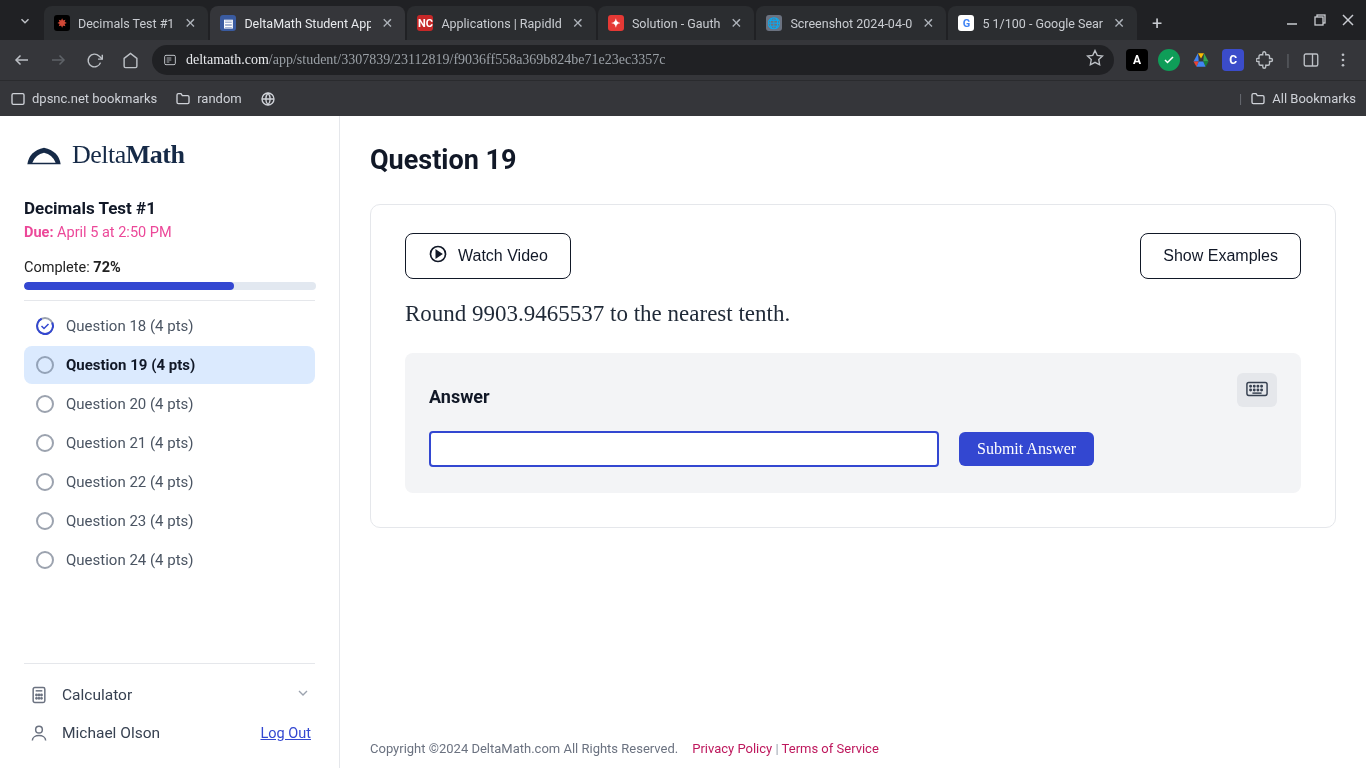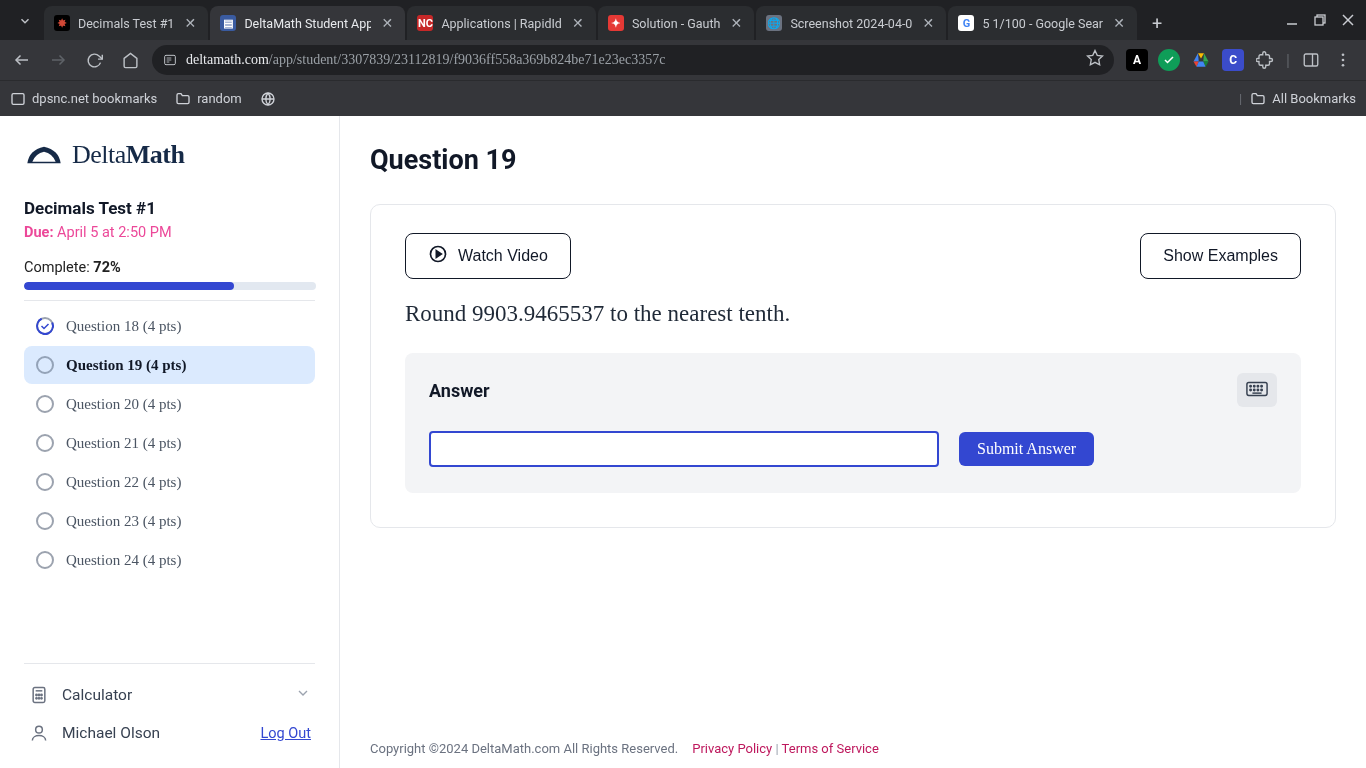--- a/index.html
+++ b/index.html
@@ -55,40 +55,39 @@
   .bm-right { margin-left:auto; display:flex; align-items:center; gap:8px;}
   .bm-sep { color:#6a6d73; }
 
   
   .viewport {
     flex:1; background:#fff; display:flex; overflow:hidden; position:relative;
   }
   .sidebar {
     width:340px; border-right:1px solid #e5e7eb; padding:24px 0 16px 24px; display:flex; flex-direction:column;
   }
-  .logo { display:flex; align-items:center; gap:8px; font-size:26px; font-weight:400; color:#162a47; margin-bottom:28px; font-family: Georgia, 'Times New Roman', serif;}
+  .logo { display:flex; align-items:flex-end; gap:8px; font-size:26px; font-weight:400; color:#162a47; margin-bottom:28px; font-family: Georgia, 'Times New Roman', serif;}
   .logo svg { width:40px; height:28px; }
   .logo .brand { letter-spacing:-0.5px; }
   .logo .brand b { font-weight:700; }
   .assign-title { font-size:17px; font-weight:700; color:#111827; margin-bottom:6px;}
   .due { font-size:14.5px; color:#ec4899; margin-bottom:18px; }
   .due b { font-weight:700; }
   .complete { font-size:14.5px; color:#222; margin-bottom:6px;}
   .complete b { font-weight:700; }
   .progress-track {
     width:292px; height:8px; background:#e2e8f0; border-radius:4px; overflow:hidden; margin-bottom:10px;
   }
   .progress-fill {
     height:100%; background:#3347d1; border-radius:4px;
   }
   .qlist { border-top:1px solid #e5e7eb; padding-top:6px; margin-right:24px;}
   .qitem {
     display:flex; align-items:center; gap:12px; padding:10px 12px; border-radius:8px; font-size:15px; color:#4b5563; cursor:pointer;
     margin-bottom:1px;
-    font-family:Liberation Serif, serif;
   }
   .qitem.active { background:#dbeafe; color:#111827; font-weight:700;}
   .qcircle { width:18px; height:18px; border:2px solid #9ca3af; border-radius:50%; flex-shrink:0; display:flex; align-items:center; justify-content:center;}
   .qitem.active .qcircle { border-color:#94a3b8; }
   .qcircle.done { position:relative; }
   .qcircle.done::before {
     content:""; position:absolute; inset:-2px; border:2px solid #3347d1; border-radius:50%; border-top-color:transparent; transform:rotate(20deg);
   }
   .qcircle.done svg { width:12px; height:12px; color:#3347d1; }
   .sidebar-bottom { margin-top:auto; margin-right:24px; border-top:1px solid #e5e7eb; padding-top:12px;}
@@ -108,21 +107,21 @@
   }
   .top-actions { display:flex; justify-content:space-between; gap:16px; margin-bottom:22px;}
   .outline-btn {
     border:1.5px solid #111827; background:#fff; color:#111827; font-size:16px; padding:10px 22px; border-radius:8px; cursor:pointer;
     display:flex; align-items:center; gap:10px;
   }
   .question-text { font-size:23px; font-family: Georgia, 'Times New Roman', serif; color:#1f2937; margin-bottom:26px;}
   .answer-box {
     background:#f3f4f6; border-radius:8px; padding:20px 24px 26px 24px; position:relative;
   }
-  .answer-head { display:flex; align-items:center; margin-bottom:24px;}
+  .answer-head { display:flex; align-items:flex-end; margin-bottom:24px;}
   .answer-label { font-size:18px; font-weight:700; color:#111827;}
   .kbd-btn {
     margin-left:auto; background:#e5e7eb; border:none; width:40px; height:34px; border-radius:6px; display:flex; align-items:center; justify-content:center; cursor:pointer;
   }
   .answer-row { display:flex; align-items:center; gap:20px;}
   .answer-input {
     width:510px; height:36px; border:2px solid #3347d1; border-radius:4px; background:#fff; padding:0 8px; font-size:16px;
   }
   .submit-btn {
     background:#3347d1; color:#fff; border:none; font-size:16px; padding:8px 18px; border-radius:6px; cursor:pointer;

